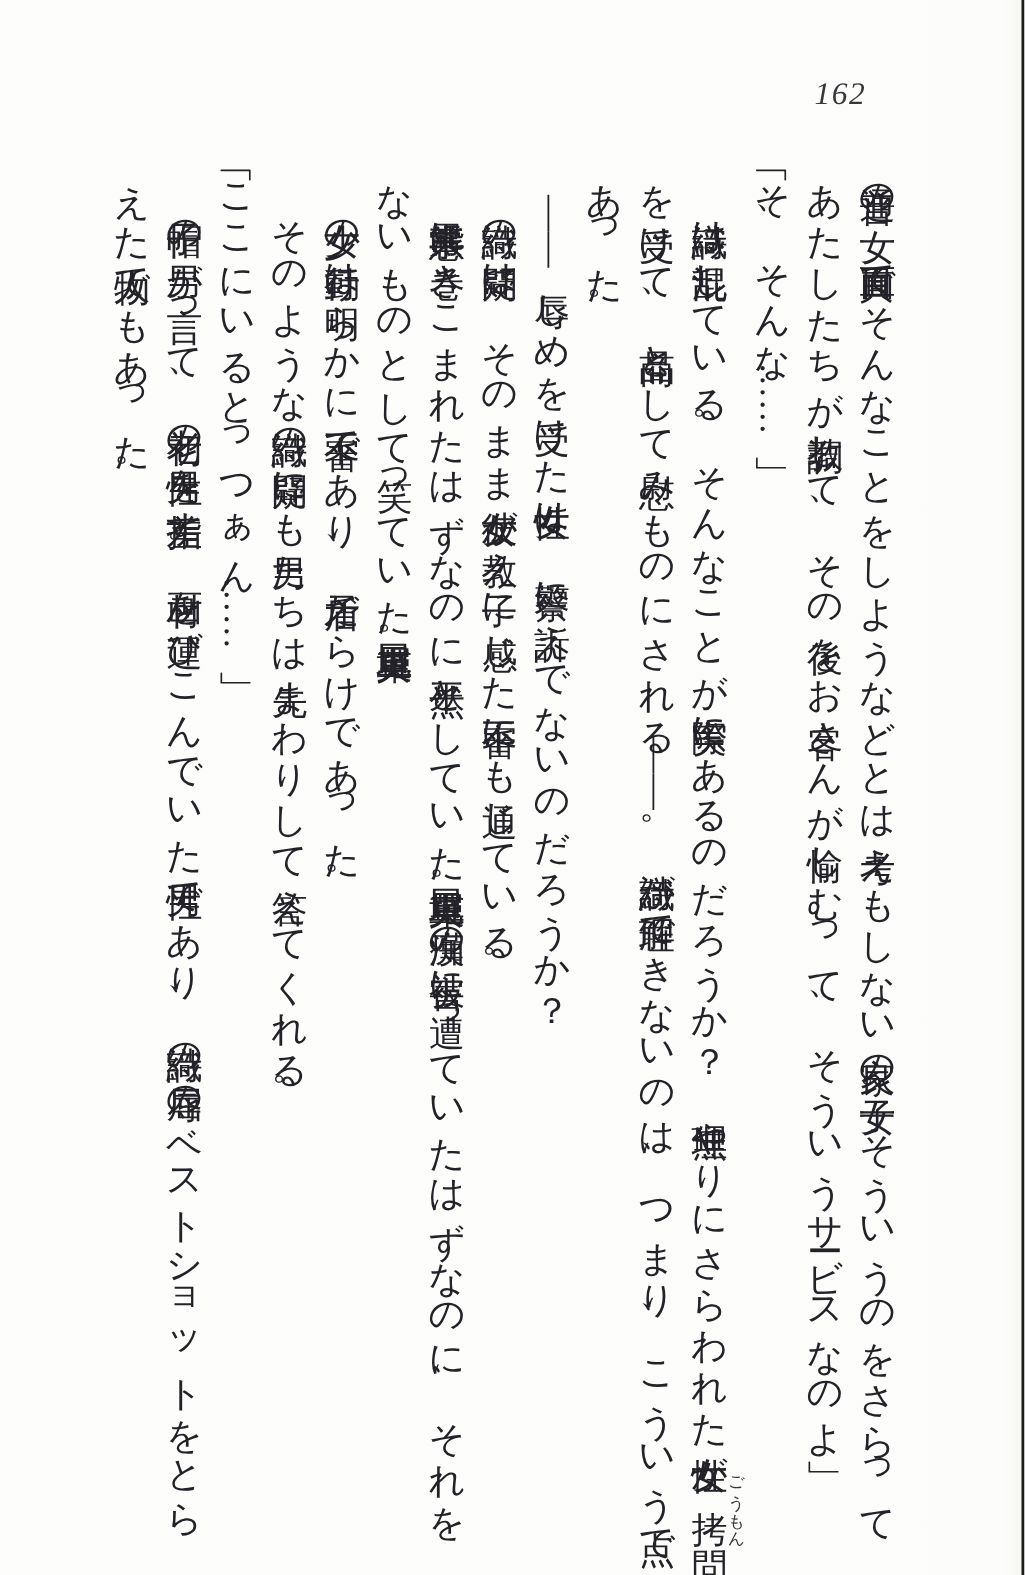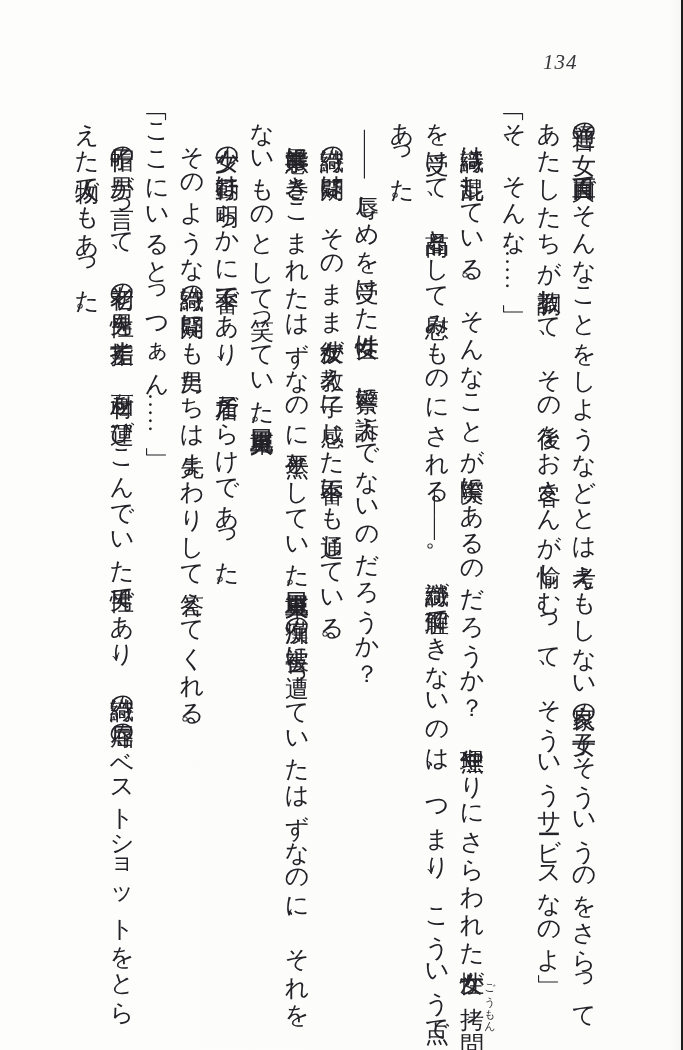--- a/index.html
+++ b/index.html
@@ -57,21 +57,21 @@
   ruby rt {
     font-size: 11px;
     letter-spacing: 0;
     color: #35353a;
   }
 </style>
 </head>
 <body>
 
 <div class="page">
-  <div class="page-number">134</div>
+  <div class="page-number">162</div>
 
   <div class="text-area">
       <p class="para">普通の女、真面目でそんなことをしようなどとは考えもしない良家の子女。そういうのをさらってあたしたちが調教して、その後をお客さんが愉しむって、そういうサービスなのよ」</p>
       <p class="para">「そ、そんな……」</p>
       <p class="para indent">詩織は混乱している。そんなことが実際にあるのだろうか？　無理やりにさらわれた女性が<ruby>拷問<rt>ごうもん</rt></ruby>を受けて、商品として慰みものにされる――。詩織が理解できないのは、つまり、こういう点であった。</p>
       <p class="para indent">――辱しめを受けた女性は、警察に訴えでないのだろうか？</p>
       <p class="para indent">詩織の疑問は、そのまま彼女が教え子に感じた不審にも通じている。</p>
       <p class="para indent">異常事態に巻きこまれたはずなのに平然としていた堀口真里菜。痴漢の被害に遭っていたはずなのに、それをないものとして笑っていた堀口真里菜。</p>
       <p class="para indent">少女の行動は明らかに不審であり、矛盾だらけであった。</p>
       <p class="para indent">そのような詩織の疑問にも男たちは先まわりして答えてくれる。</p>

